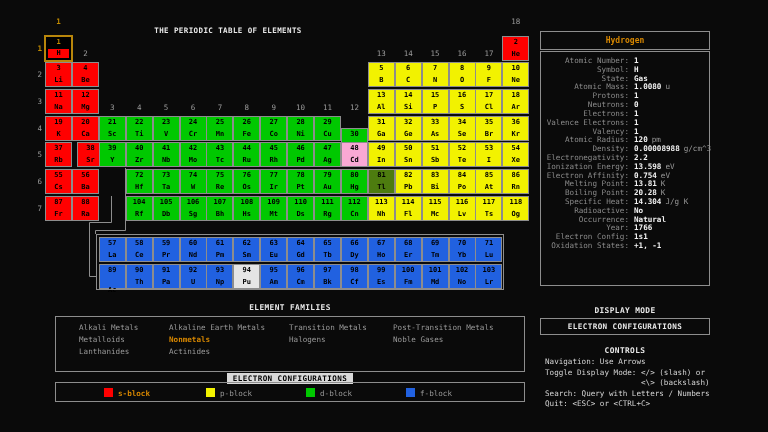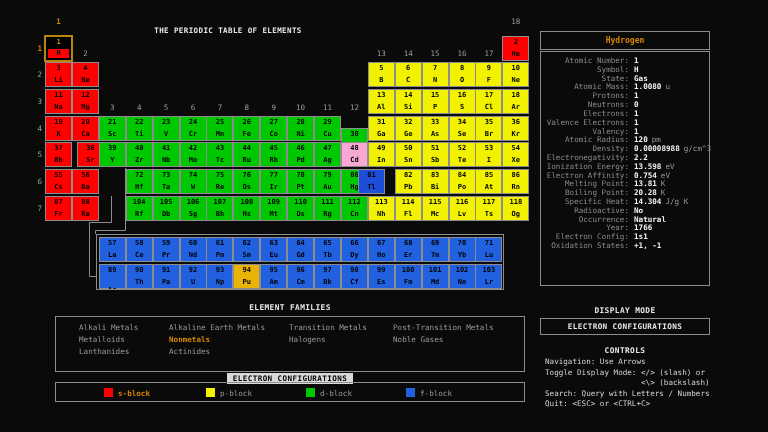--- a/index.html
+++ b/index.html
@@ -305,21 +305,21 @@
         <div class="csym">Pt</div>
       </div>
       <div class="cell" style="left: 314px; top: 169.1px; background: rgb(0, 200, 0);">
         <div class="cnum">79</div>
         <div class="csym">Au</div>
       </div>
       <div class="cell" style="left: 340.9px; top: 169.1px; background: rgb(0, 200, 0);">
         <div class="cnum">80</div>
         <div class="csym">Hg</div>
       </div>
-      <div class="cell" style="left: 358px; top: 169.1px; background: #1d4ed8;">
+      <div class="cell" style="left: 368px; top: 169.1px; background: #4d7c0f;">
         <div class="cnum">81</div>
         <div class="csym">Tl</div>
       </div>
       <div class="cell" style="left: 394.7px; top: 169.1px; background: rgb(242, 242, 0);">
         <div class="cnum">82</div>
         <div class="csym">Pb</div>
       </div>
       <div class="cell" style="left: 421.6px; top: 169.1px; background: rgb(242, 242, 0);">
         <div class="cnum">83</div>
         <div class="csym">Bi</div>
@@ -477,21 +477,21 @@
         <div class="csym">Pa</div>
       </div>
       <div class="cell" style="left: 179.5px; top: 263.7px; background: rgb(33, 97, 224);">
         <div class="cnum">92</div>
         <div class="csym">U</div>
       </div>
       <div class="cell" style="left: 206.4px; top: 263.7px; background: rgb(33, 97, 224);">
         <div class="cnum">93</div>
         <div class="csym">Np</div>
       </div>
-      <div class="cell" style="left: 233.3px; top: 263.7px; background: #eab308;">
+      <div class="cell" style="left: 233.3px; top: 263.7px; background: #e5e5e5;">
         <div class="cnum">94</div>
         <div class="csym">Pu</div>
       </div>
       <div class="cell" style="left: 260.2px; top: 263.7px; background: rgb(33, 97, 224);">
         <div class="cnum">95</div>
         <div class="csym">Am</div>
       </div>
       <div class="cell" style="left: 287.1px; top: 263.7px; background: rgb(33, 97, 224);">
         <div class="cnum">96</div>
         <div class="csym">Cm</div>

